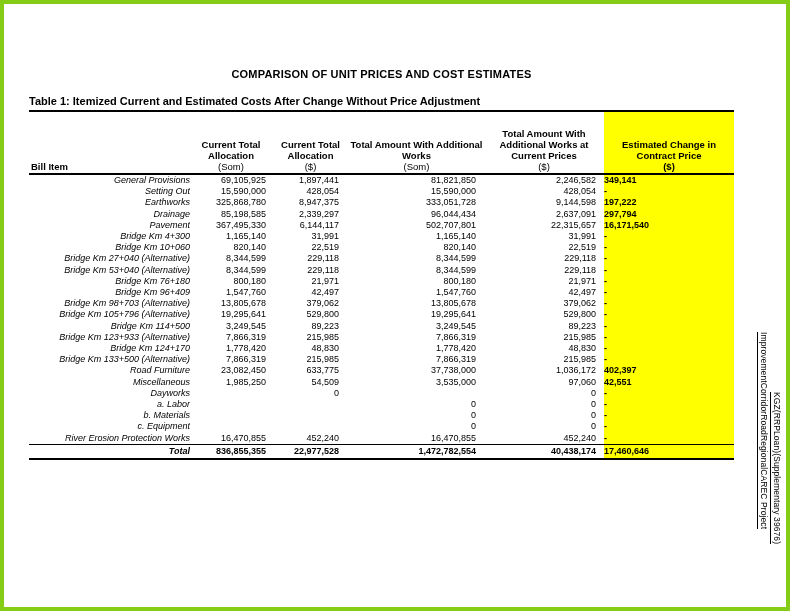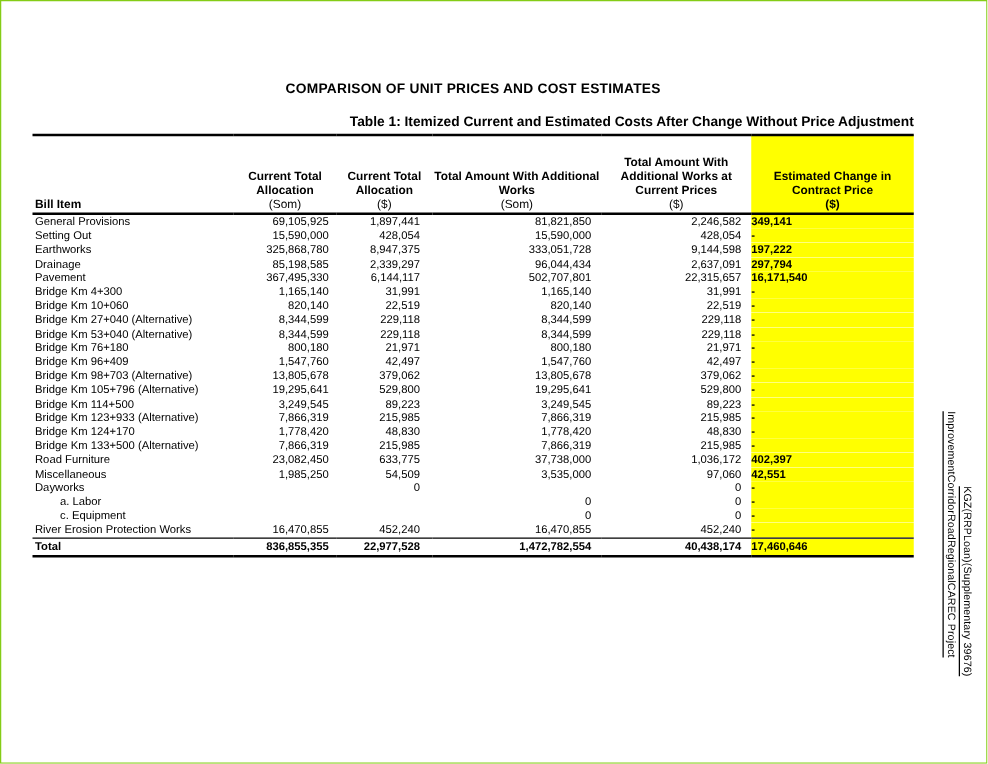--- a/index.html
+++ b/index.html
@@ -1,28 +1,28 @@
 <!DOCTYPE html>
 <html style="--hl: #ffff00;"><head>
 <meta charset="utf-8">
 <style>
   * { margin:0; padding:0; box-sizing:border-box; }
   html,body { background:#ffffff; }
   body { width:790px; height:611px; font-family:"Liberation Sans", sans-serif; color:#000; }
   .page {
     position:relative; width:790px; height:611px;
-    background:#ffffff; border:1px solid #84cc16; overflow:hidden;
+    background:#ffffff; border:4px solid #84cc16; overflow:hidden;
   }
   .title {
     position:absolute; top:64px; left:25px; width:705px;
     text-align:center; font-weight:bold; font-size:11px; letter-spacing:.2px;
   }
   .caption {
     position:absolute; top:91px; left:25px; width:705px;
-    text-align:right; font-weight:bold; font-size:11px;
+    text-align:left; font-weight:bold; font-size:11px;
   }
   table.cost {
     position:absolute; top:106px; left:25px; width:705px;
     border-collapse:collapse; table-layout:fixed;
   }
   table.cost col.c0 { width:161px; }
   table.cost col.c1 { width:82px; }
   table.cost col.c2 { width:77px; }
   table.cost col.c3 { width:135px; }
   table.cost col.c4 { width:120px; }
@@ -34,21 +34,21 @@
     font-weight:bold; text-align:center; padding:16px 1px 1px 1px;
   }
   thead th.c0 { text-align:left; padding-left:2px; }
   .hunit { font-weight:normal; font-size:9.5px; }
   th.hl .hunit { font-weight:bold; }
   .hl { background:var(--hl, #ffff00); }
   tbody td {
     font-size:9px; height:11.2px; line-height:11.2px;
     padding:0; white-space:nowrap; overflow:hidden;
   }
-  td.c0 { text-align:left; padding-left:2px; }
+  td.c0 { text-align:right; padding-left:2px;font-style:italic; }
   td.c1 { text-align:right; padding-right:6px; }
   td.c2 { text-align:right; padding-right:10px;margin-top:48px; }
   td.c3 { text-align:right; padding-right:8px; }
   td.c4 { text-align:right; padding-right:8px; }
   td.c5 { text-align:left; padding-right:38px; }
   td.chg { font-weight:bold; }
   td.indent { padding-left:22px; }
   tr.total-row td {
     font-weight:bold; height:13px; line-height:13px;
     border-top:1px solid #000; border-bottom:2.5px solid #000;
@@ -269,20 +269,28 @@
         </tr>
         <tr>
           <td class="c0 indent">a. Labor</td>
           <td class="c1"></td>
           <td class="c2"></td>
           <td class="c3">0</td>
           <td class="c4">0</td>
           <td class="c5 hl chg">-</td>
         </tr>
         <tr>
+          <td class="c0 indent">b. Materials</td>
+          <td class="c1"></td>
+          <td class="c2"></td>
+          <td class="c3">0</td>
+          <td class="c4">0</td>
+          <td class="c5 hl chg">-</td>
+        </tr>
+        <tr>
           <td class="c0 indent">c. Equipment</td>
           <td class="c1"></td>
           <td class="c2"></td>
           <td class="c3">0</td>
           <td class="c4">0</td>
           <td class="c5 hl chg">-</td>
         </tr>
         <tr>
           <td class="c0">River Erosion Protection Works</td>
           <td class="c1">16,470,855</td>

